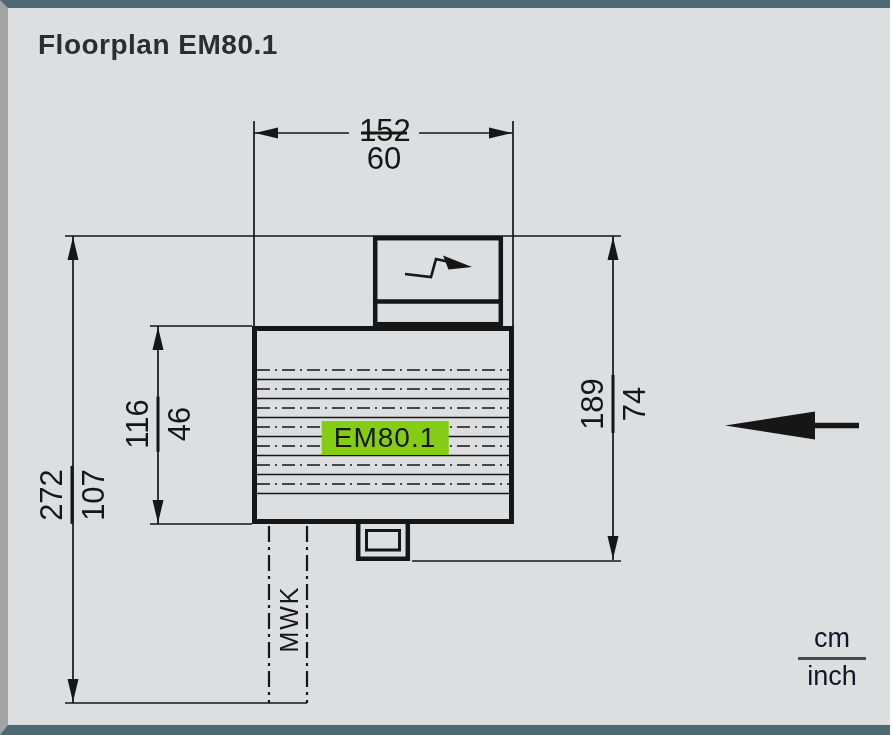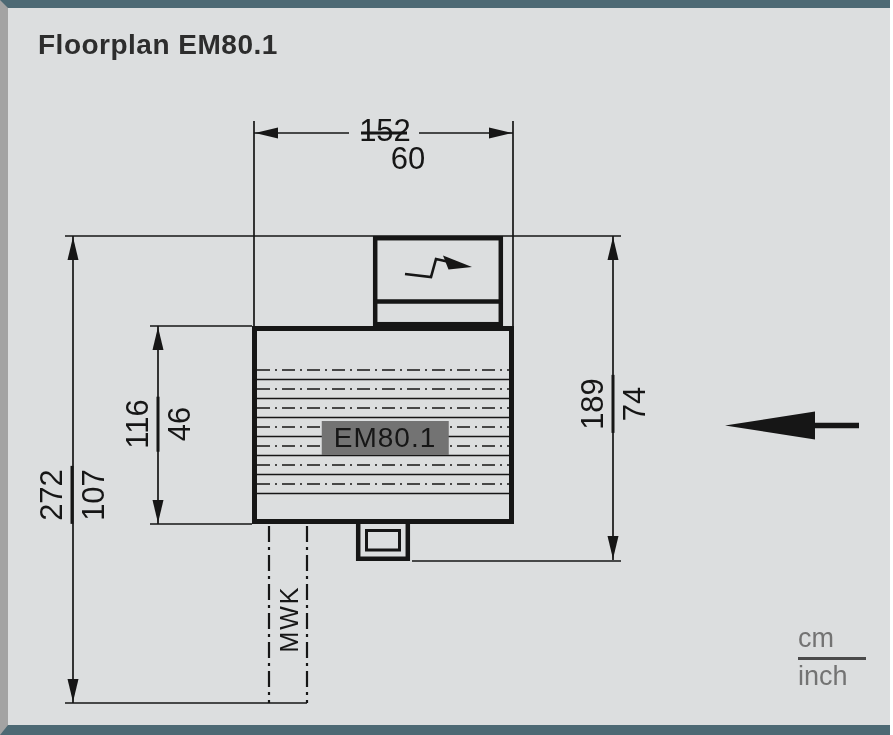--- a/index.html
+++ b/index.html
@@ -27,31 +27,31 @@
     font-size:31px;line-height:1;white-space:nowrap;
   }
   .vfrac{
     position:absolute;transform:translate(-50%,-50%) rotate(-90deg);
     display:flex;flex-direction:column;align-items:center;gap:4px;
     font-size:31px;line-height:1;white-space:nowrap;
   }
   .fbar{height:3px;background:#161616;width:calc(100% + 6px);}
   .roomlabel{
     position:absolute;left:377px;top:430px;transform:translate(-50%,-50%);
-    background:#737373;padding:3px 12px;
+    background:#84cc16;padding:3px 12px;
     font-size:28px;letter-spacing:1px;line-height:1;
   }
   .vtext{
     position:absolute;left:281px;top:611px;
     transform:translate(-50%,-50%) rotate(-90deg);
     font-size:25px;letter-spacing:2px;line-height:1;
   }
   .legend{
     position:absolute;left:790px;top:616px;width:68px;
-    font-size:27px;line-height:1.1;color:#737373;
+    text-align:center;font-size:27px;line-height:1.1;color:#0f172a;
   }
   .legendbar{border-bottom:3px solid #4a4a4a;margin:3px 0 2px;}
 </style>
 </head>
 <body>
 
 <div class="stage">
 
   <div class="abs title">Floorplan EM80.1</div>
 
@@ -117,21 +117,21 @@
       <line x1="299" y1="518" x2="299" y2="695"></line>
     </g>
 
     <g>
       <polygon points="717,417.5 807,403.5 807,431.5" fill="#161616" stroke="none"></polygon>
       <line x1="807" y1="417.5" x2="851" y2="417.5" stroke-width="5.5"></line>
     </g>
   </svg>
 
   <div class="dimtext" style="left:377px;top:102px;margin-top:20px;">152</div>
-  <div class="dimtext" style="left:376px;top:150px;margin-left:24px;">60</div>
+  <div class="dimtext" style="left:376px;top:150px;">60</div>
 
   <div class="vfrac" style="left:64px;top:487px;">
     <span>272</span>
     <div class="fbar"></div>
     <span>107</span>
   </div>
 
   <div class="vfrac" style="left:150px;top:416px;">
     <span>116</span>
     <div class="fbar"></div>

